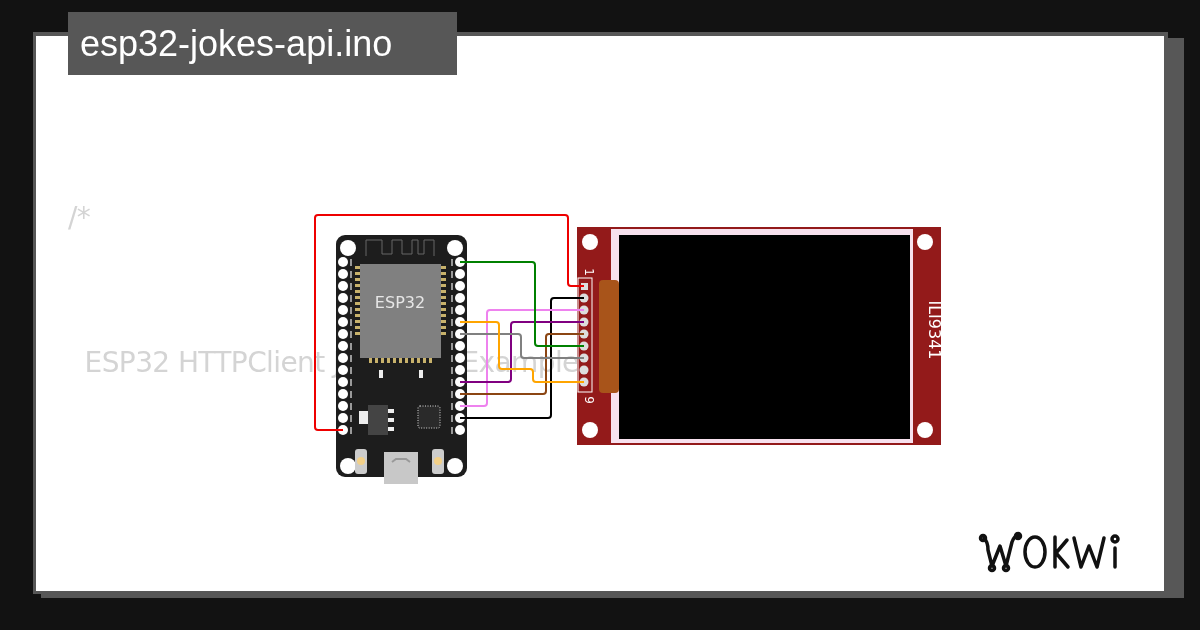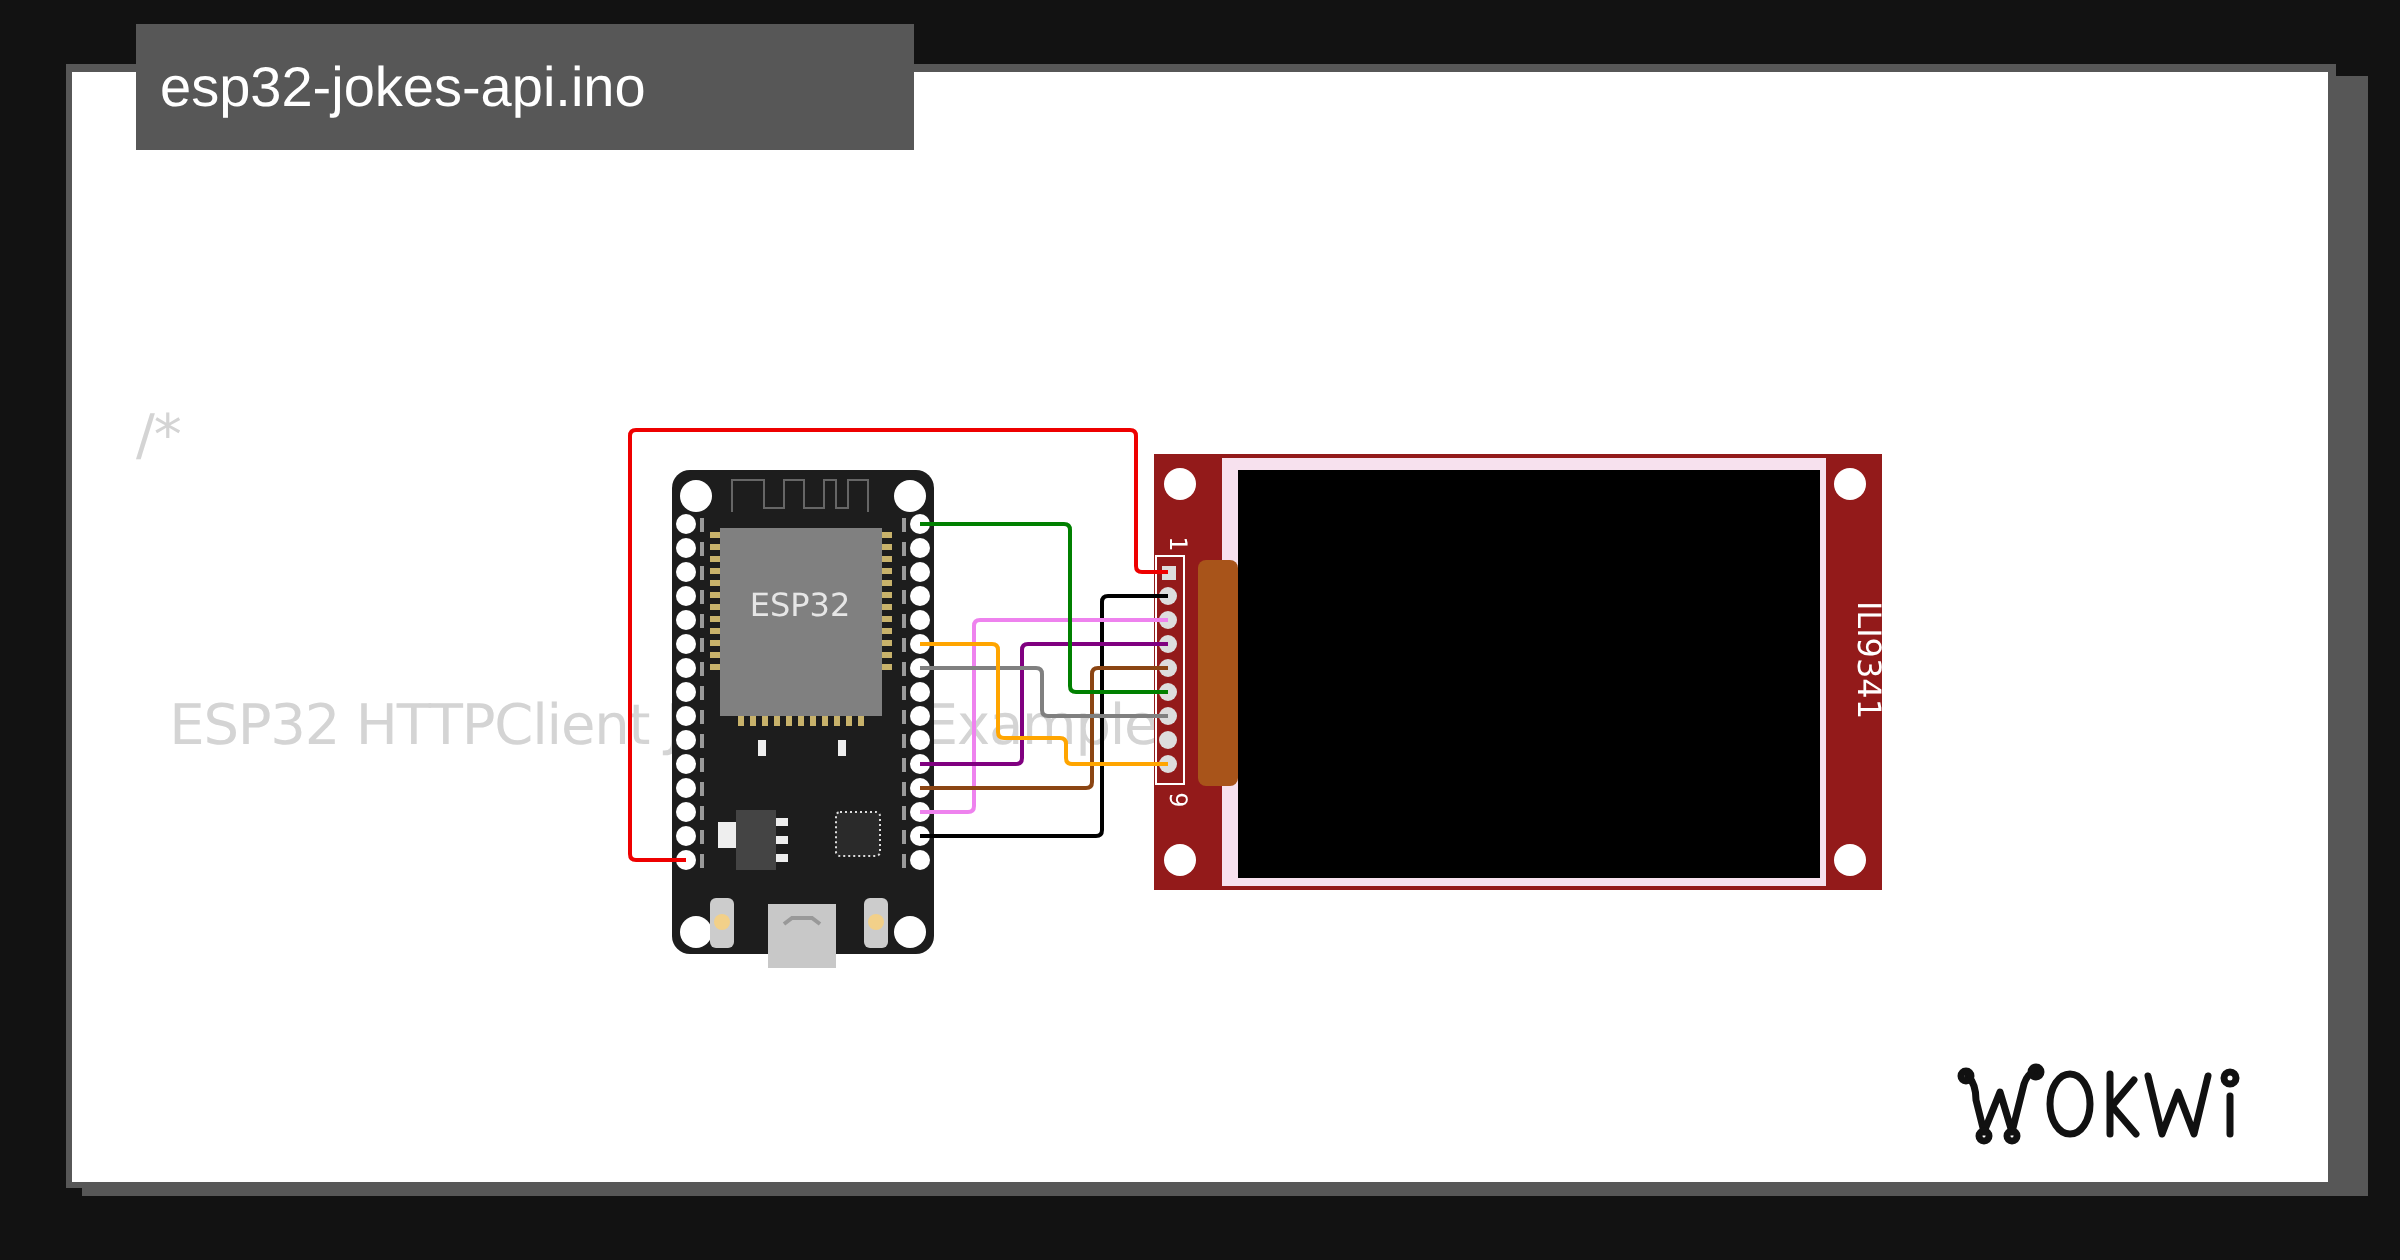--- a/index.html
+++ b/index.html
@@ -13,21 +13,21 @@
   .code {
     position: absolute; left: 32px; top: 62px;
     font-family: "DejaVu Sans", sans-serif; font-size: 28px; line-height: 48.2px;
     color: #d4d4d4; white-space: pre; letter-spacing: -0.6px;
   }
   .code-line { display: block; height: 48.2px; }
 
   .title-tab {
     position: absolute; left: 68px; top: 12px; height: 63px; width: 389px;
     background: #575757; color: #ffffff;
-    font-family: "Liberation Sans", sans-serif; font-size: 28px; line-height: 63px;
+    font-family: "Liberation Sans", sans-serif; font-size: 36px; line-height: 63px;
     padding-left: 12px; letter-spacing: 0px;
   }
 
   .diagram { position: absolute; left: 0; top: 0; width: 1200px; height: 630px; pointer-events: none; }
   .diagram svg { position: absolute; left: 0; top: 0; }
   .diagram .hit { pointer-events: auto; }
 
   .logo { position: absolute; left: 978px; top: 528px; }
 </style>
 </head>

